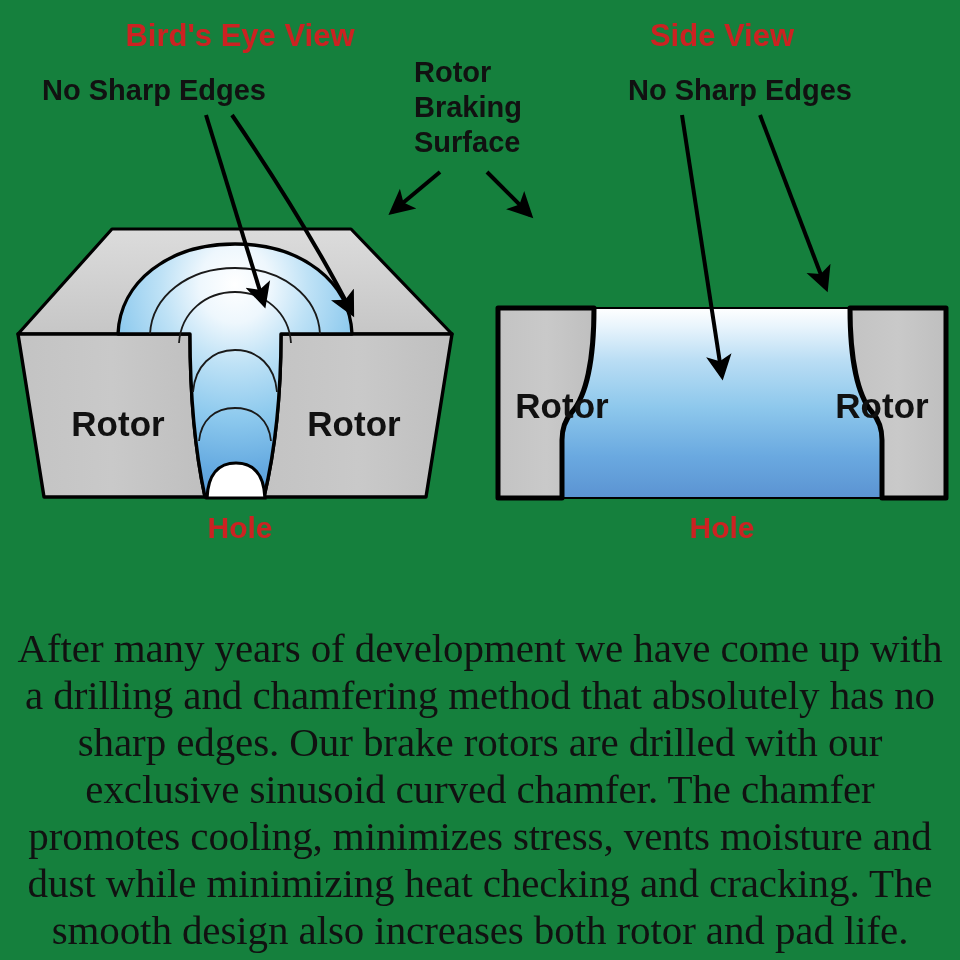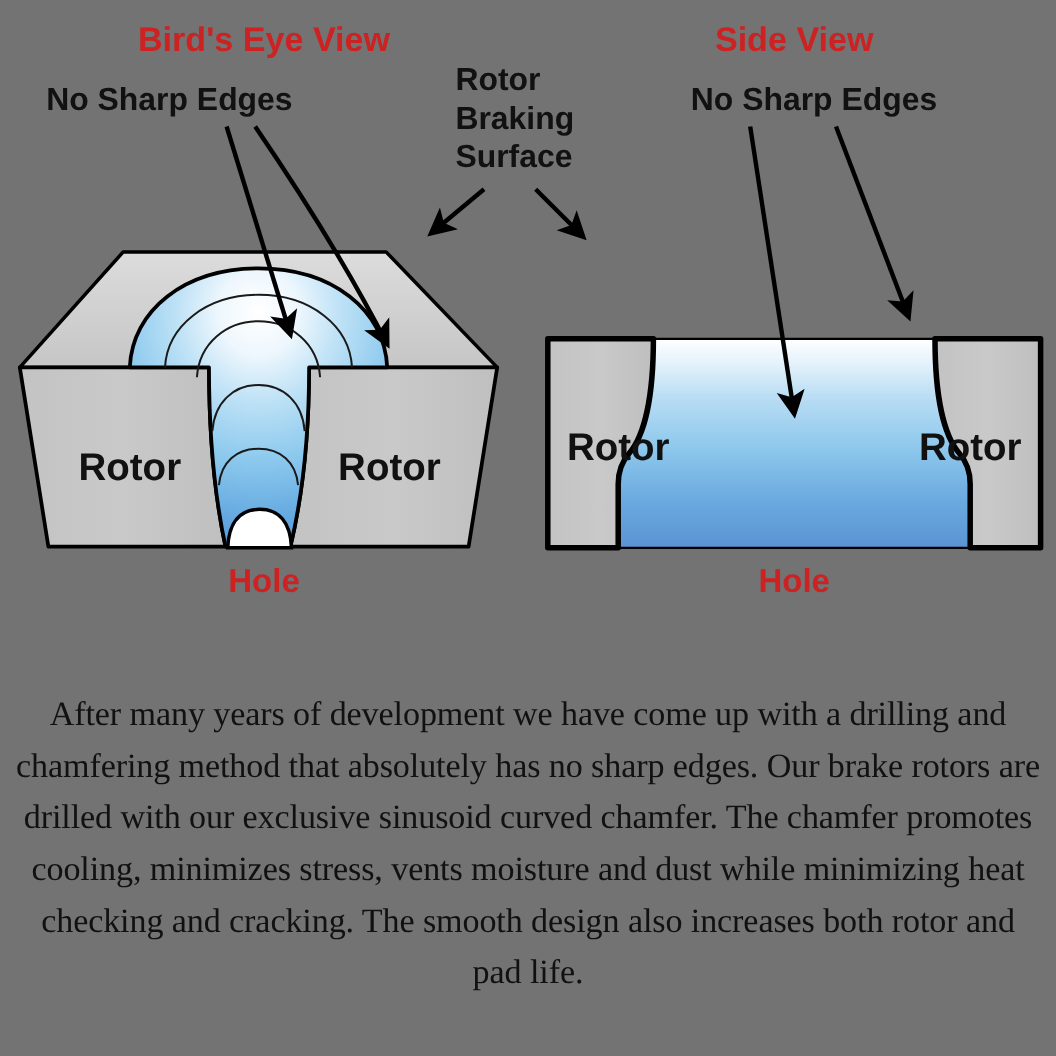--- a/index.html
+++ b/index.html
@@ -10,21 +10,21 @@
   body {
     width: 960px;
     height: 960px;
     font-family: "Liberation Sans", sans-serif;
     overflow: hidden;
   }
   #page {
     position: relative;
     width: 960px;
     height: 960px;
-    background: #737373;
+    background: #15803d;
   }
   
   #diagram-area {
     position: absolute;
     left: 0;
     top: 0;
     width: 960px;
     height: 600px;
   }
   #diagram-svg {
@@ -61,21 +61,21 @@
     position: absolute;
     left: 0;
     top: 625;
     width: 960px;
   }
   #caption-paragraph {
     margin: 0;
     padding: 0 14px;
     text-align: center;
     font-family: "Liberation Serif", serif;
-    font-size: 31px;
+    font-size: 41px;
     line-height: 47px;
     color: #111111;
     letter-spacing: -0.1px;
   }
 </style>
 </head>
 <body>
 
 <div id="page">
 

